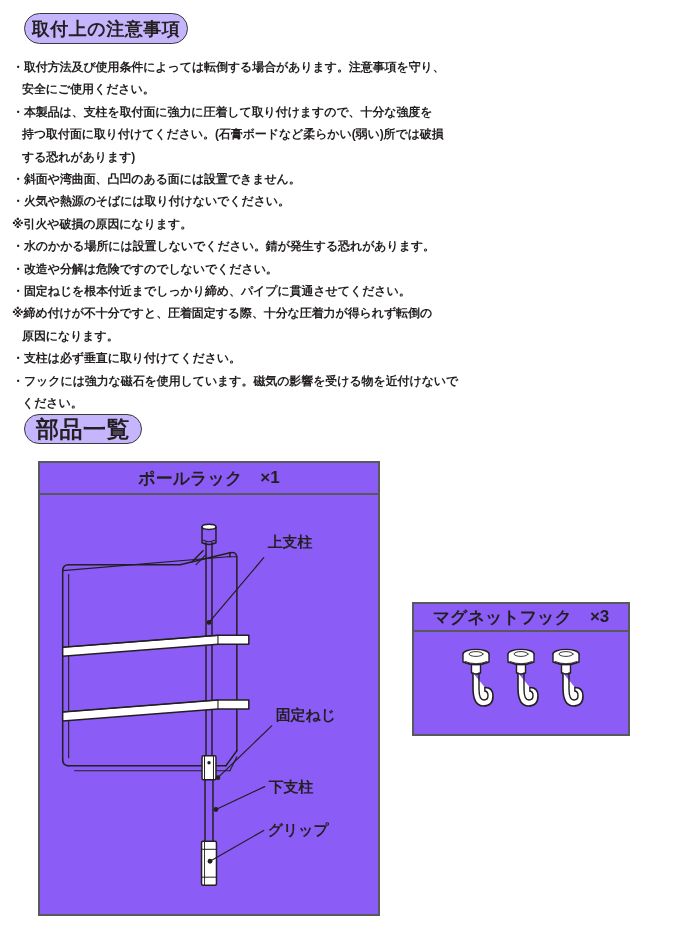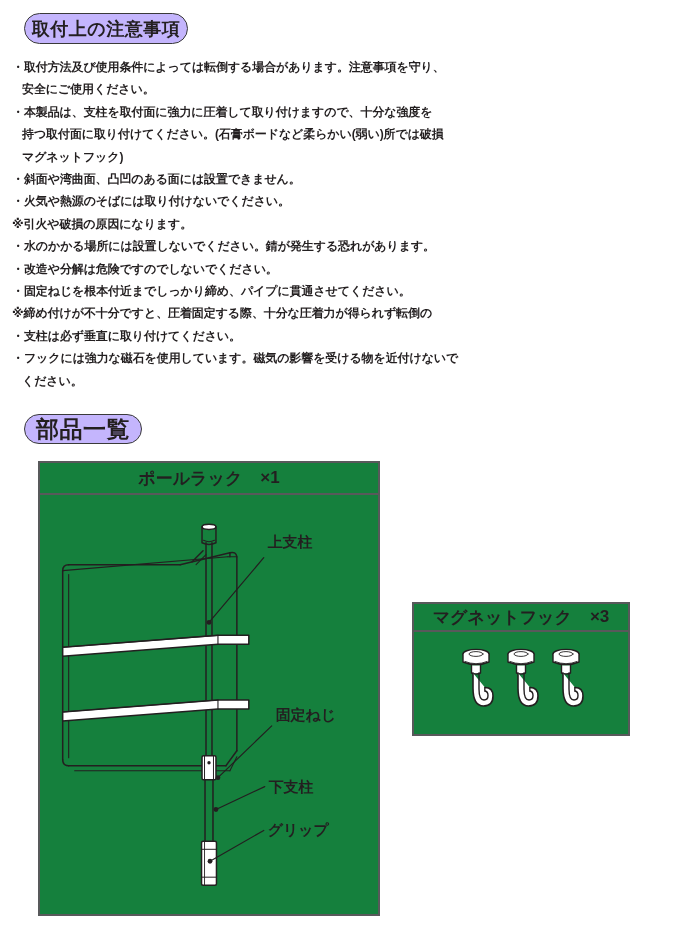--- a/index.html
+++ b/index.html
@@ -60,21 +60,21 @@
     font-weight: 700;
   }
   .warn-line.cont {
     padding-left: 10px;
   }
 
   
   .part-box {
     position: absolute;
     border: 2px solid #58595b;
-    background: #15803d;
+    background: #8b5cf6;
     box-sizing: border-box;
   }
   #box-pole-rack {
     left: 38px;
     top: 461px;
     width: 342px;
     height: 455px;
   }
   #box-magnet-hook {
     left: 412px;
@@ -125,28 +125,29 @@
 </head>
 <body>
 
 <div class="pill" id="badge-install">取付上の注意事項</div>
 
 <div id="warning-list">
   <div class="warn-line">・取付方法及び使用条件によっては転倒する場合があります。注意事項を守り、</div>
   <div class="warn-line cont">安全にご使用ください。</div>
   <div class="warn-line">・本製品は、支柱を取付面に強力に圧着して取り付けますので、十分な強度を</div>
   <div class="warn-line cont">持つ取付面に取り付けてください。(石膏ボードなど柔らかい(弱い)所では破損</div>
-  <div class="warn-line cont">マグネットフック)</div>
+  <div class="warn-line cont">する恐れがあります)</div>
   <div class="warn-line">・斜面や湾曲面、凸凹のある面には設置できません。</div>
   <div class="warn-line">・火気や熱源のそばには取り付けないでください。</div>
   <div class="warn-line">※引火や破損の原因になります。</div>
   <div class="warn-line">・水のかかる場所には設置しないでください。錆が発生する恐れがあります。</div>
   <div class="warn-line">・改造や分解は危険ですのでしないでください。</div>
   <div class="warn-line">・固定ねじを根本付近までしっかり締め、パイプに貫通させてください。</div>
   <div class="warn-line">※締め付けが不十分ですと、圧着固定する際、十分な圧着力が得られず転倒の</div>
+  <div class="warn-line cont">原因になります。</div>
   <div class="warn-line">・支柱は必ず垂直に取り付けてください。</div>
   <div class="warn-line">・フックには強力な磁石を使用しています。磁気の影響を受ける物を近付けないで</div>
   <div class="warn-line cont">ください。</div>
 </div>
 
 <div class="pill" id="badge-parts">部品一覧</div>
 
 <div class="part-box" id="box-pole-rack">
   <div class="part-header">
     <span>ポールラック</span>

